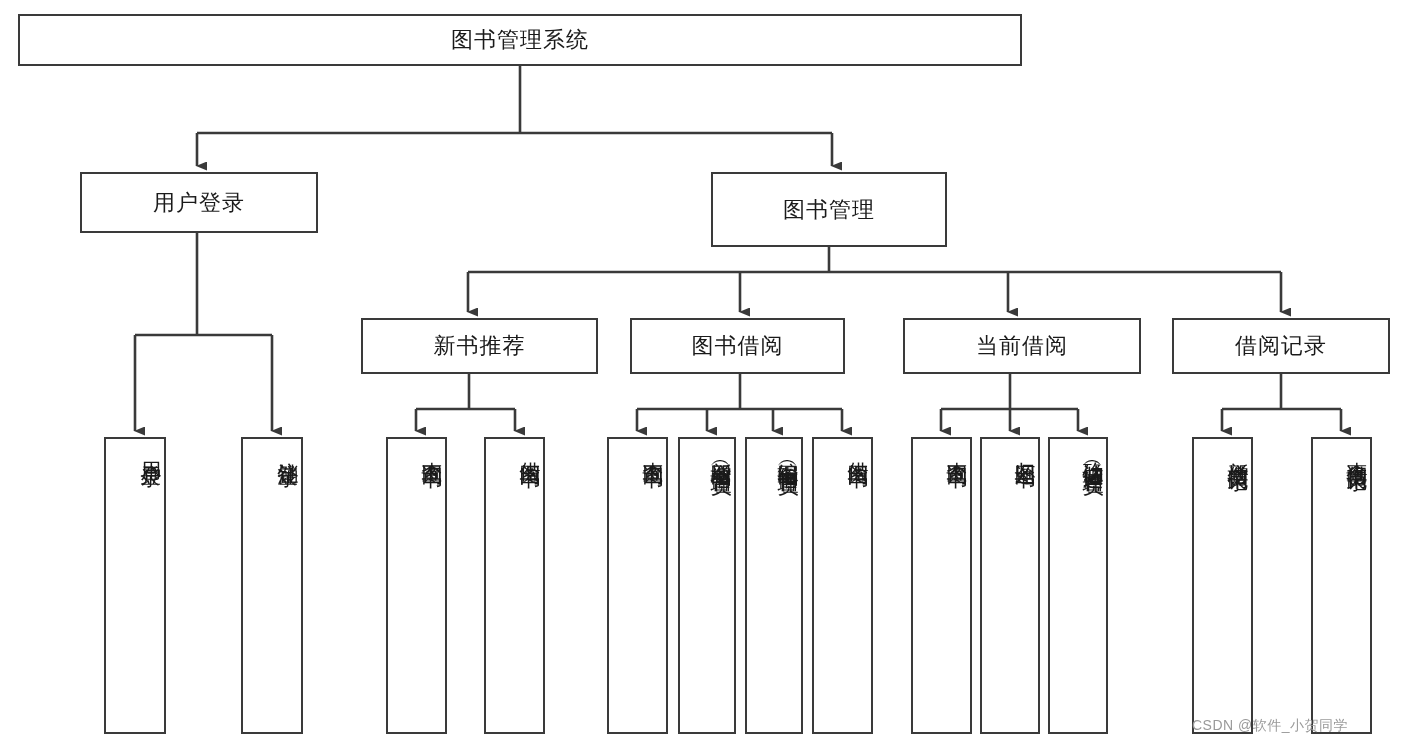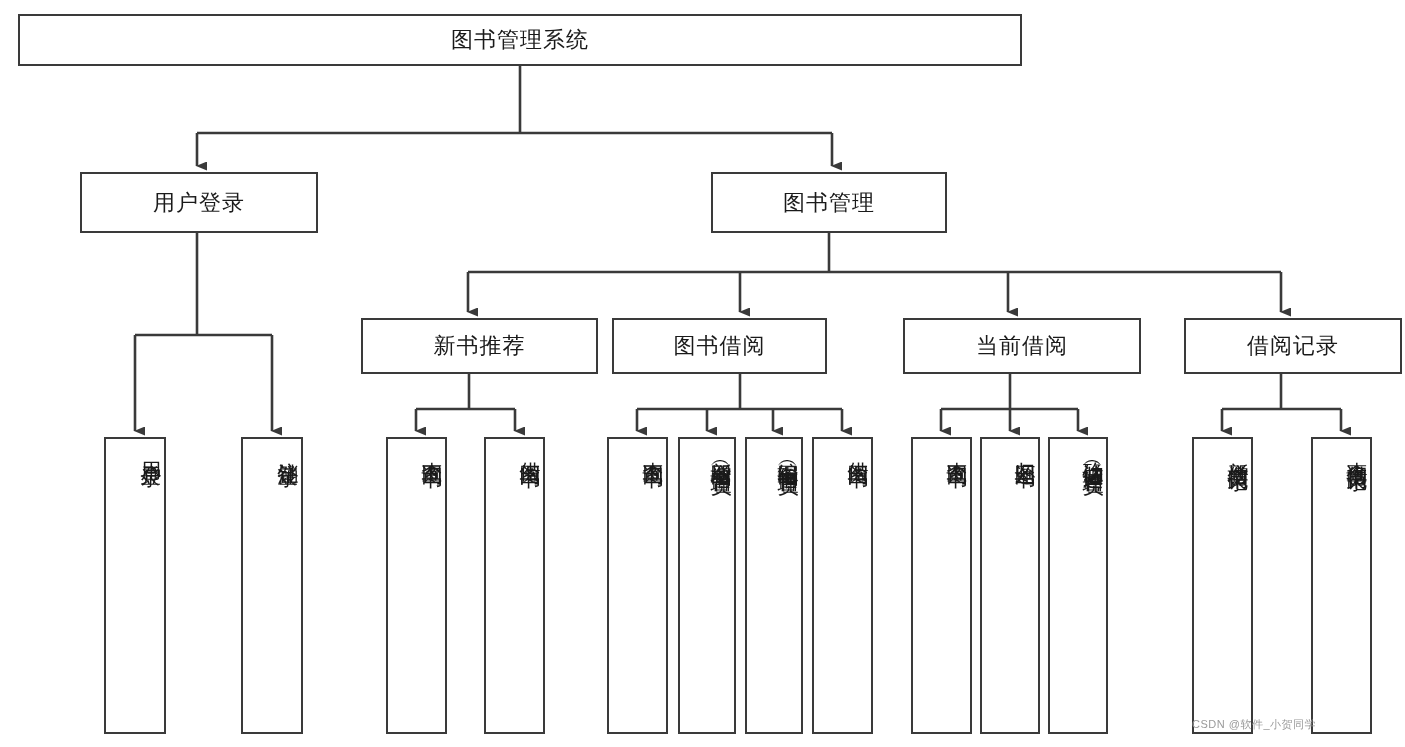--- a/index.html
+++ b/index.html
@@ -52,21 +52,21 @@
     text-orientation: upright;
     font-size: 21px;
     line-height: 1.28;
     letter-spacing: 2px;
     white-space: nowrap;
     text-align: center;
     width: 100%;
   }
   .watermark {
     position: absolute;
-    font-size: 11px;
+    font-size: 14px;
     color: #9a9a9a;
     white-space: nowrap;
     letter-spacing: 0.5px;
   }
 </style>
 </head>
 <body>
 
 <div id="diagram-root">
 
@@ -120,34 +120,34 @@
     </g>
   </svg>
 
   <div class="node root horiz" style="left:18px; top:14px; width:1004px; height:52px;">
     <span>图书管理系统</span>
   </div>
 
   <div class="node horiz" style="left:80px; top:172px; width:238px; height:61px;">
     <span>用户登录</span>
   </div>
-  <div class="node horiz" style="left:711px; top:172px; width:236px; height:61px;">
+  <div class="node horiz" style="left:711px; top:172px; width:236px; height:75px;">
     <span>图书管理</span>
   </div>
 
   <div class="node horiz" style="left:361px; top:318px; width:237px; height:56px;">
     <span>新书推荐</span>
   </div>
-  <div class="node horiz" style="left:612px; top:318px; width:215px; height:56px;">
+  <div class="node horiz" style="left:630px; top:318px; width:215px; height:56px;">
     <span>图书借阅</span>
   </div>
   <div class="node horiz" style="left:903px; top:318px; width:238px; height:56px;">
     <span>当前借阅</span>
   </div>
-  <div class="node horiz" style="left:1172px; top:318px; width:218px; height:56px;margin-left:12px;">
+  <div class="node horiz" style="left:1172px; top:318px; width:218px; height:56px;">
     <span>借阅记录</span>
   </div>
 
   <div class="node vert" style="left:104px; top:437px; width:62px; height:297px;">
     <span class="vlabel">用户登录</span>
   </div>
   <div class="node vert" style="left:241px; top:437px; width:62px; height:297px;">
     <span class="vlabel">注销登录</span>
   </div>
 

